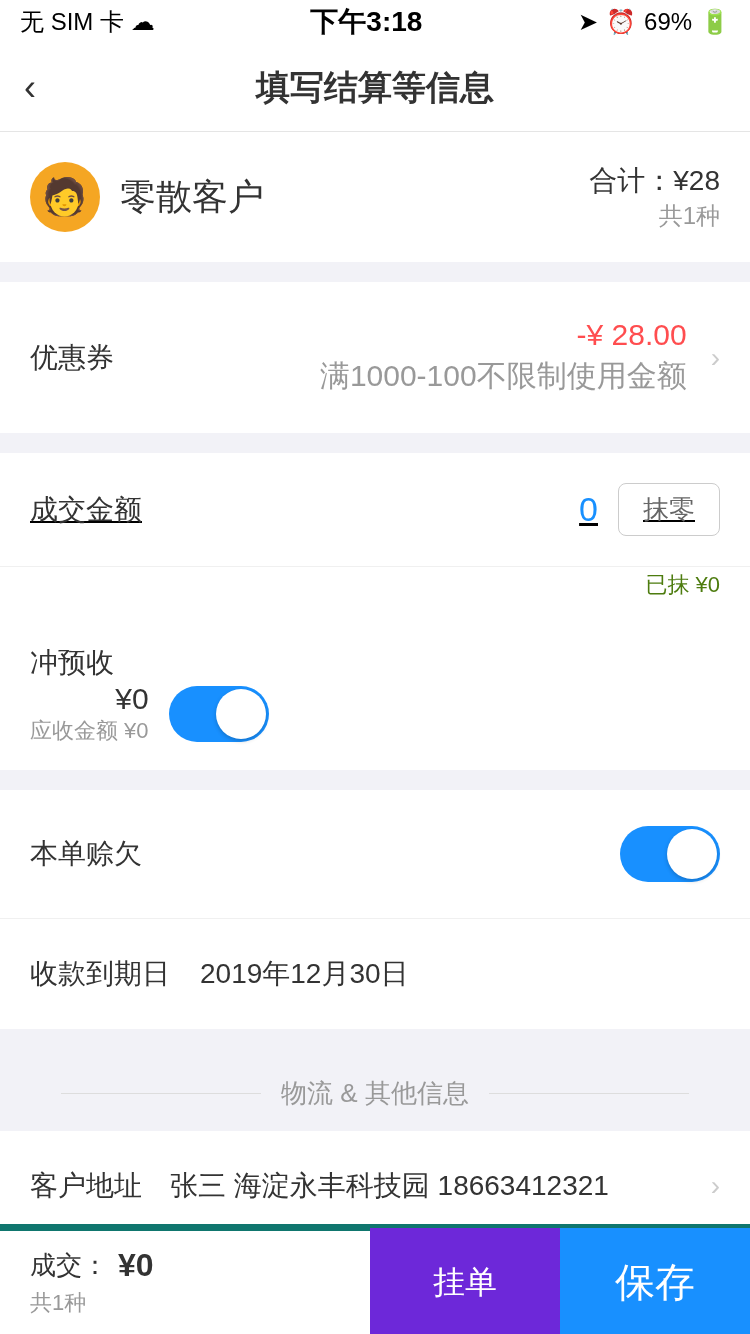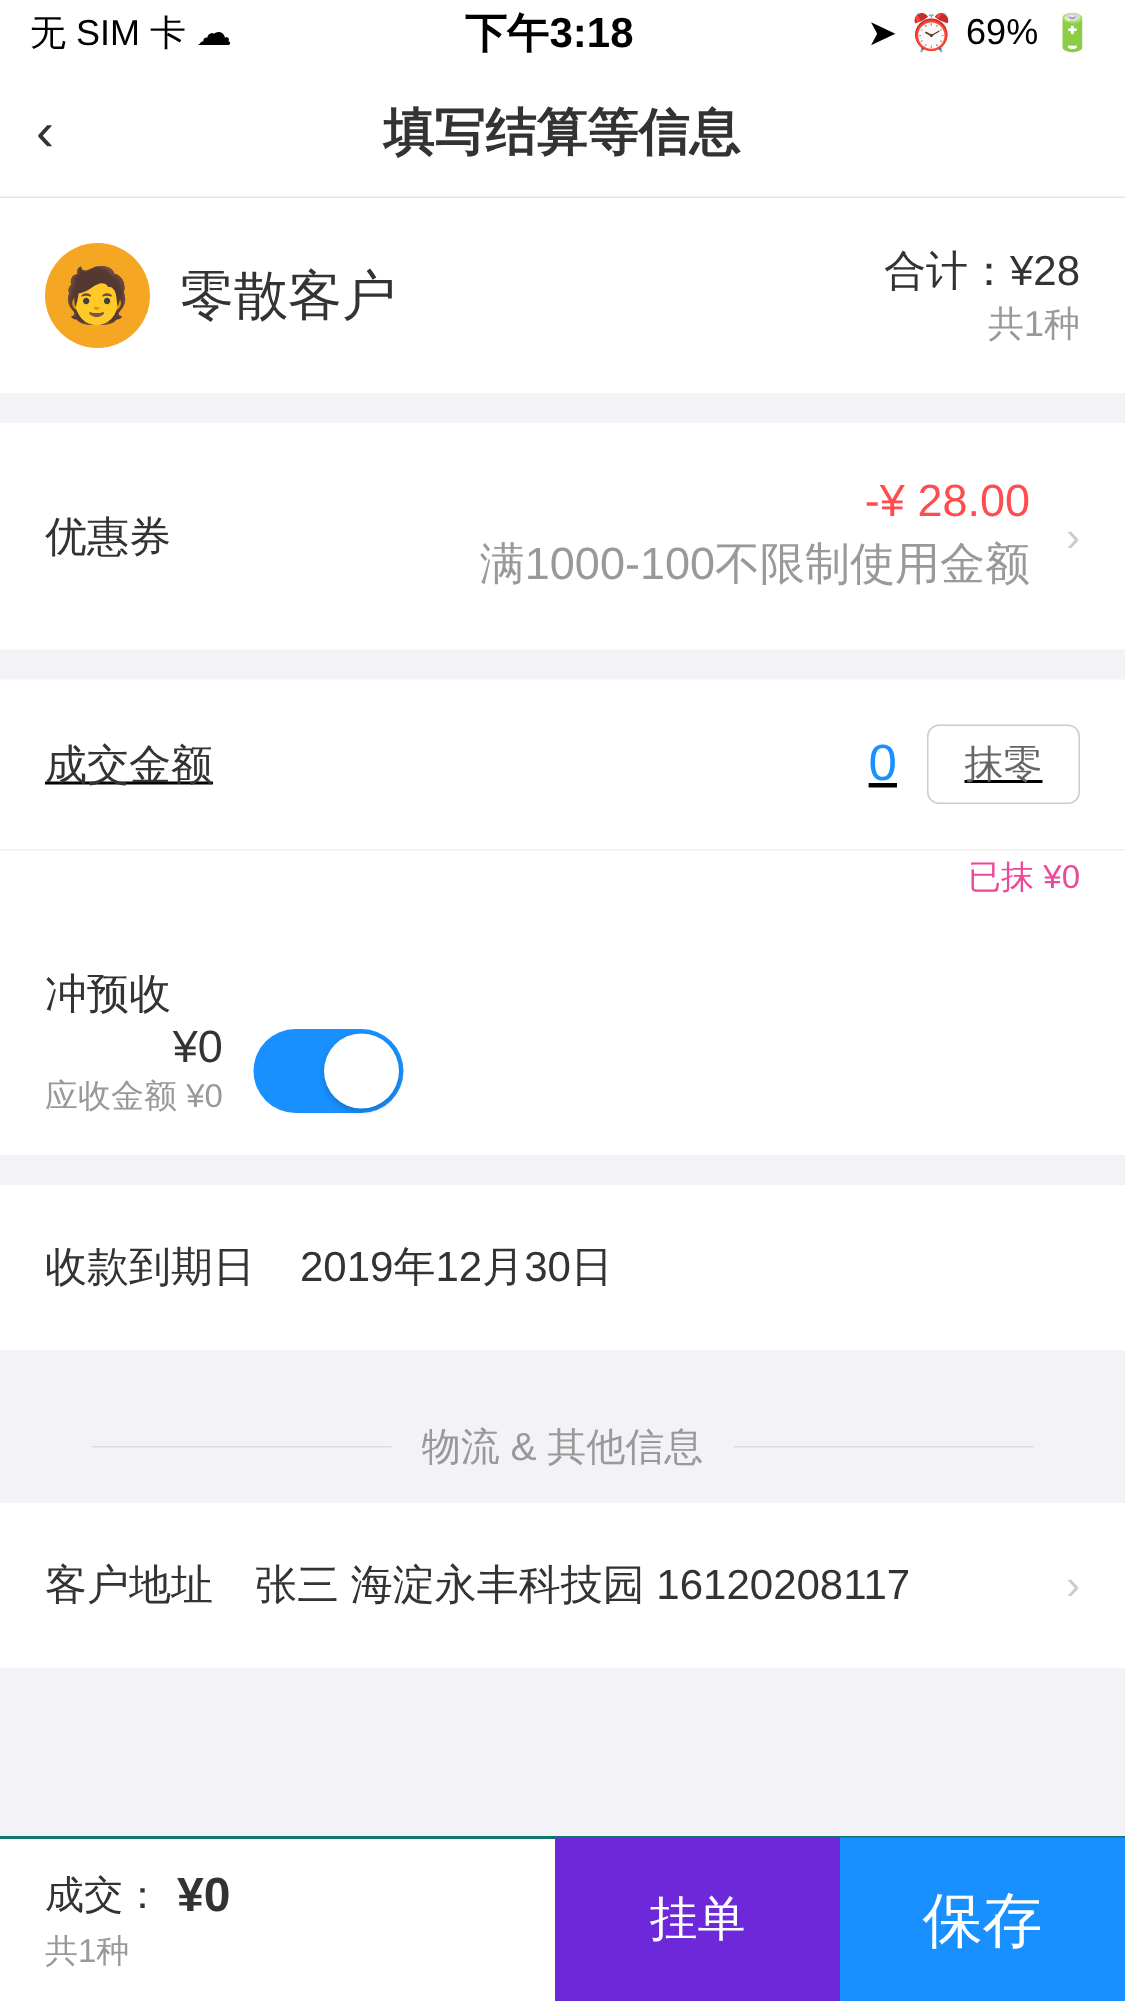--- a/index.html
+++ b/index.html
@@ -175,21 +175,21 @@
       border: 1px solid #ccc;
       border-radius: 8px;
       padding: 8px 24px;
       font-size: 26px;
       color: #666;
       background: #fff;
       cursor: pointer;
     }
     .amount-sub {
       font-size: 22px;
-      color: #ec4899;
+      color: #4d7c0f;
       text-align: right;
       margin-top: 4px;
     }
 
     
     .prepay-row {
       padding: 24px 30px;
       display: flex;
       align-items: flex-start;
       justify-content: space-between;
@@ -310,21 +310,21 @@
     
     .bottom-bar {
       position: fixed;
       bottom: 0;
       left: 0;
       width: 750px;
       height: 110px;
       background: #fff;
       display: flex;
       align-items: center;
-      border-top: 2px solid #0f766e;
+      border-top: 7px solid #0f766e;
     }
     .bottom-info {
       flex: 1;
       padding: 0 30px;
     }
     .bottom-deal {
       font-size: 26px;
       color: #333;
       display: flex;
       align-items: center;
@@ -435,38 +435,44 @@
           <div class="prepay-sub">应收金额 ¥0</div>
         </div>
         <div class="toggle">
           <div class="toggle-circle"></div>
         </div>
       </div>
     </div>
   </div>
 
   <div class="debit-section">
+    <div class="debit-row">
+      <span class="form-label">本单赊欠</span>
+      <div class="toggle">
+        <div class="toggle-circle"></div>
+      </div>
+    </div>
     <div class="due-date-row">
       <span class="due-date-label">收款到期日</span>
       <span class="due-date-value">2019年12月30日</span>
     </div>
   </div>
 
   <div class="logistics-divider">
     <div class="divider-line">
       <span class="line"></span>
       <span class="logistics-text">物流 &amp; 其他信息</span>
       <span class="line"></span>
     </div>
   </div>
 
   <div class="address-section">
     <div class="address-row">
       <span class="address-label">客户地址</span>
-      <span class="address-value">张三 海淀永丰科技园 16120208117</span>
+      <span class="address-value">张三 海淀永丰科技园 18663412321</span>
       <span class="chevron">›</span>
     </div>
   </div>
 
 </div>
 
 <div class="bottom-bar">
   <div class="bottom-info">
     <div class="bottom-deal">
       <span>成交：</span>

